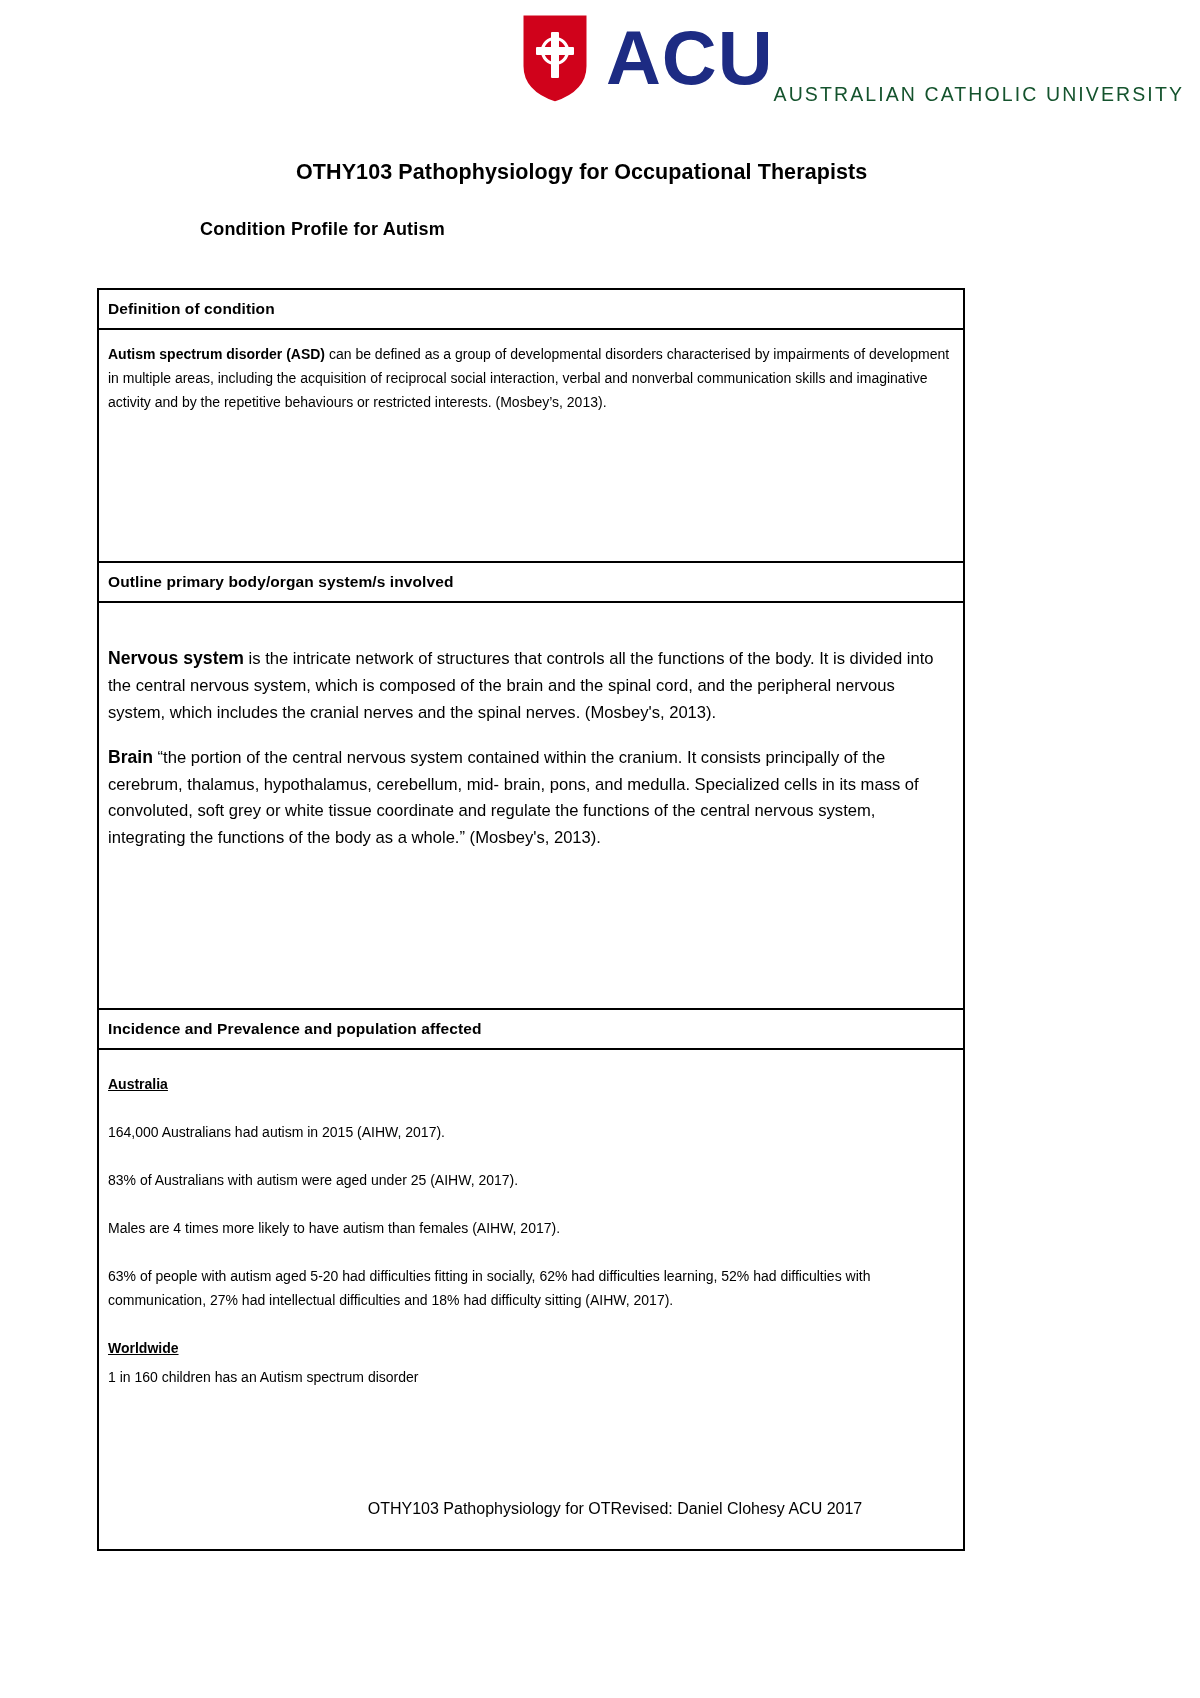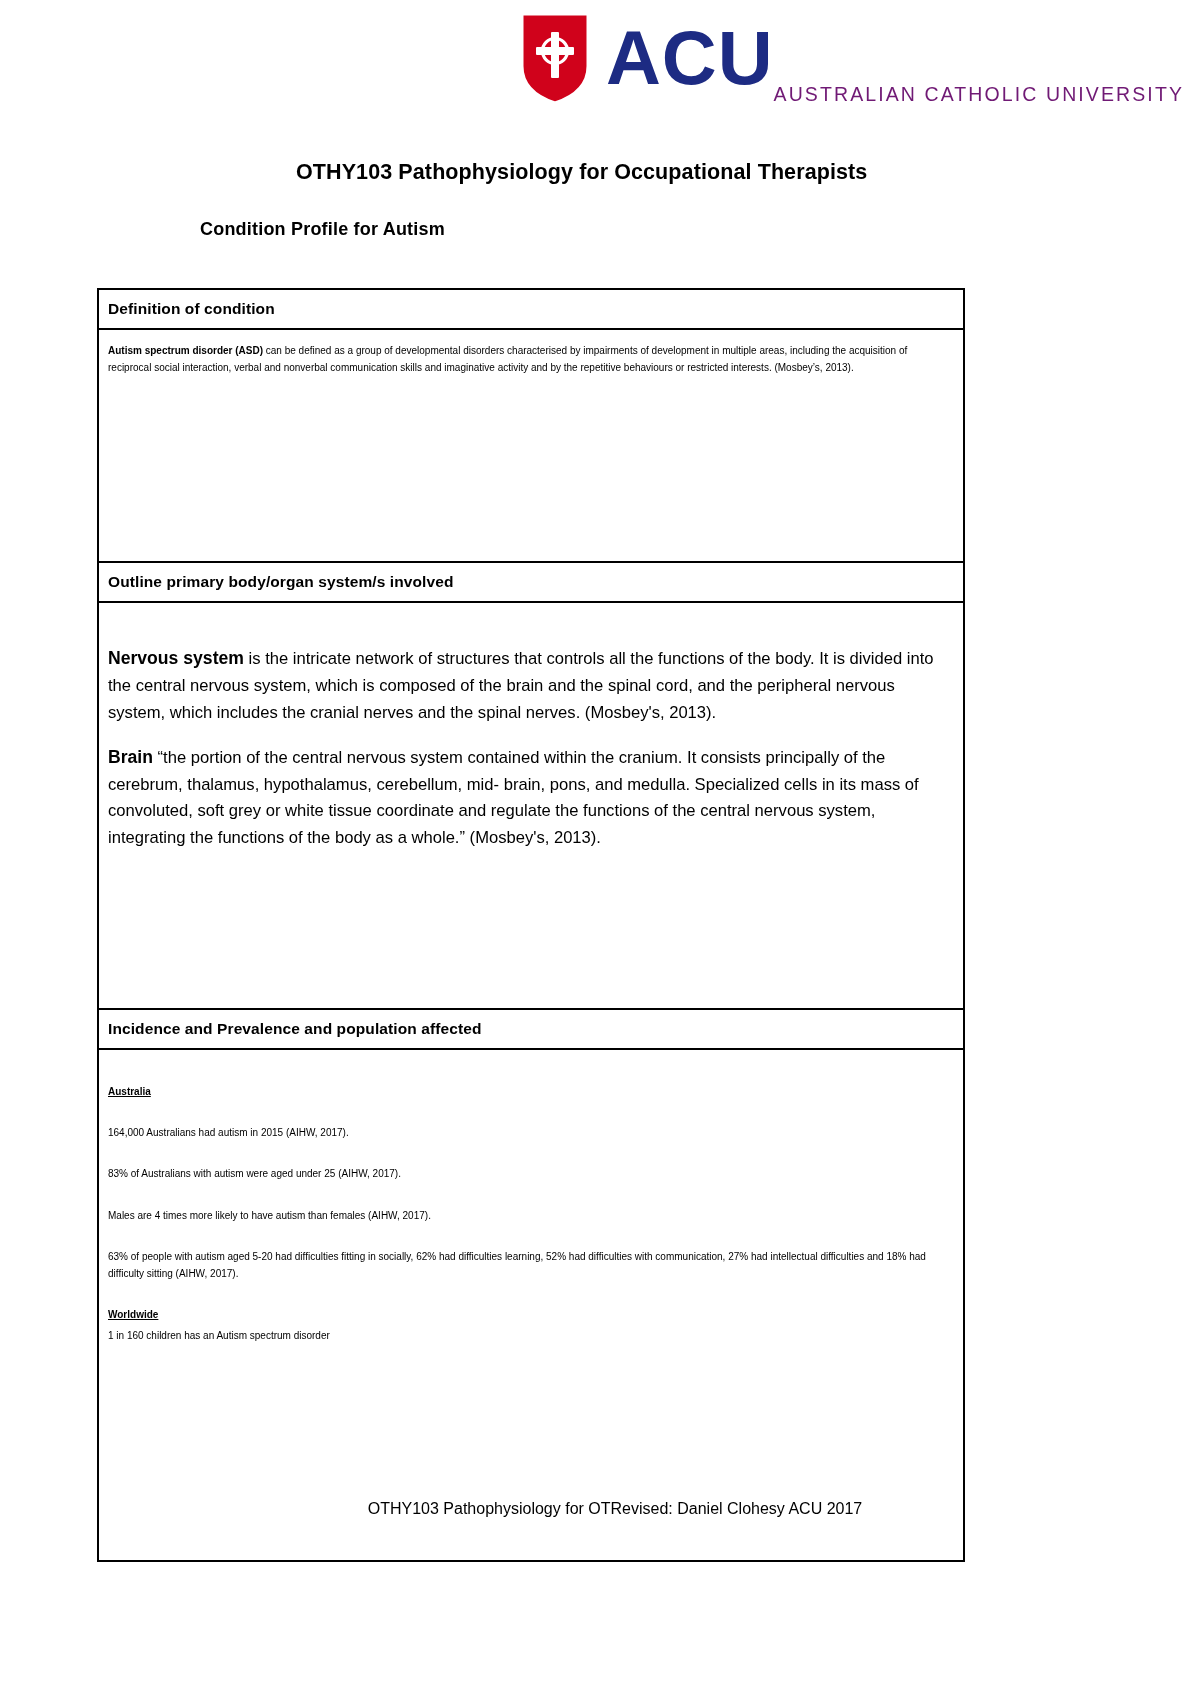--- a/index.html
+++ b/index.html
@@ -48,21 +48,21 @@
     font-size: 76px;
     font-weight: bold;
     letter-spacing: 1px;
     color: #1d2b83;
     line-height: 0.95;
   }
   .acu-sub {
     font-family: "Liberation Sans", sans-serif;
     font-size: 19.5px;
     letter-spacing: 2.1px;
-    color: #701a75;
+    color: #14532d;
     margin-top: 7px;
     margin-right: 2px;
   }
 
   
   .doc-title {
     position: absolute;
     left: 296px;
     top: 160px;
     font-size: 21.5px;
@@ -93,40 +93,40 @@
   }
   .row:last-child { border-bottom: none; }
   .hdr {
     padding: 10px 10px 10px 9px;
     font-size: 15.5px;
     font-weight: bold;
     letter-spacing: 0.1px;
   }
   .body-cell {
     padding: 12px 12px 12px 9px;
-    font-size: 10px;
+    font-size: 14px;
     line-height: 1.72;
   }
   .body-cell p { margin: 0 0 18px 0; }
   .body-cell p:last-child { margin-bottom: 0; }
   .b { font-weight: bold; }
   .u { text-decoration: underline; font-weight: bold; }
 
   
   #cell-definition { min-height: 207px; }
   #cell-systems {
     min-height: 352px;
     font-family: "Liberation Sans", sans-serif;
     font-size: 16.6px;
     line-height: 1.62;
     padding-top: 41px;
   }
   #cell-systems p { margin-bottom: 16px; }
   #cell-systems .b { font-size: 17.6px; }
-  #cell-incidence { min-height: 465px; padding-top: 33px; }
+  #cell-incidence { min-height: 465px; padding-top: 22px; }
   #cell-incidence p { margin-bottom: 24px; }
   .tight { margin-bottom: 4px !important; }
   .tight2 { margin-bottom: 6px !important; }
 
   
   .footer {
     position: absolute;
     left: 116px;
     right: 86px;
     top: 1500px;

